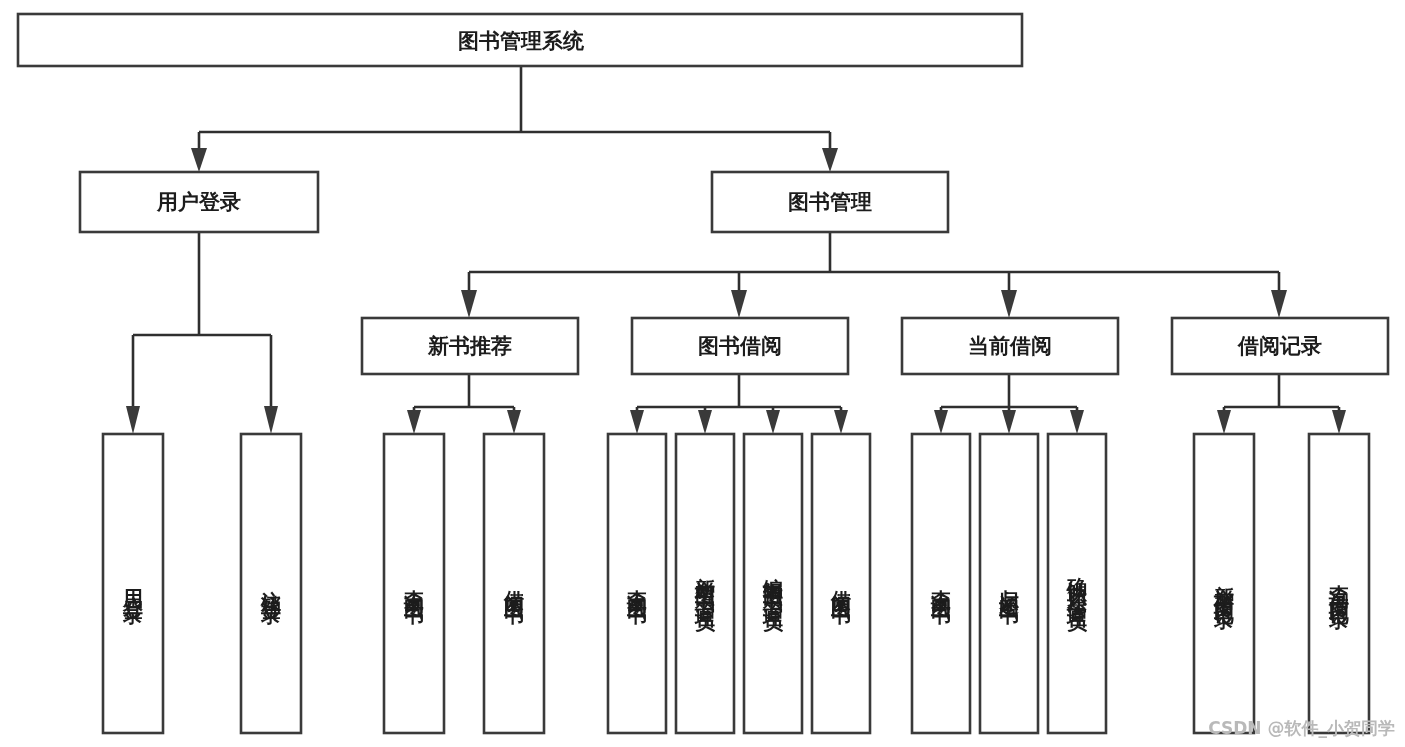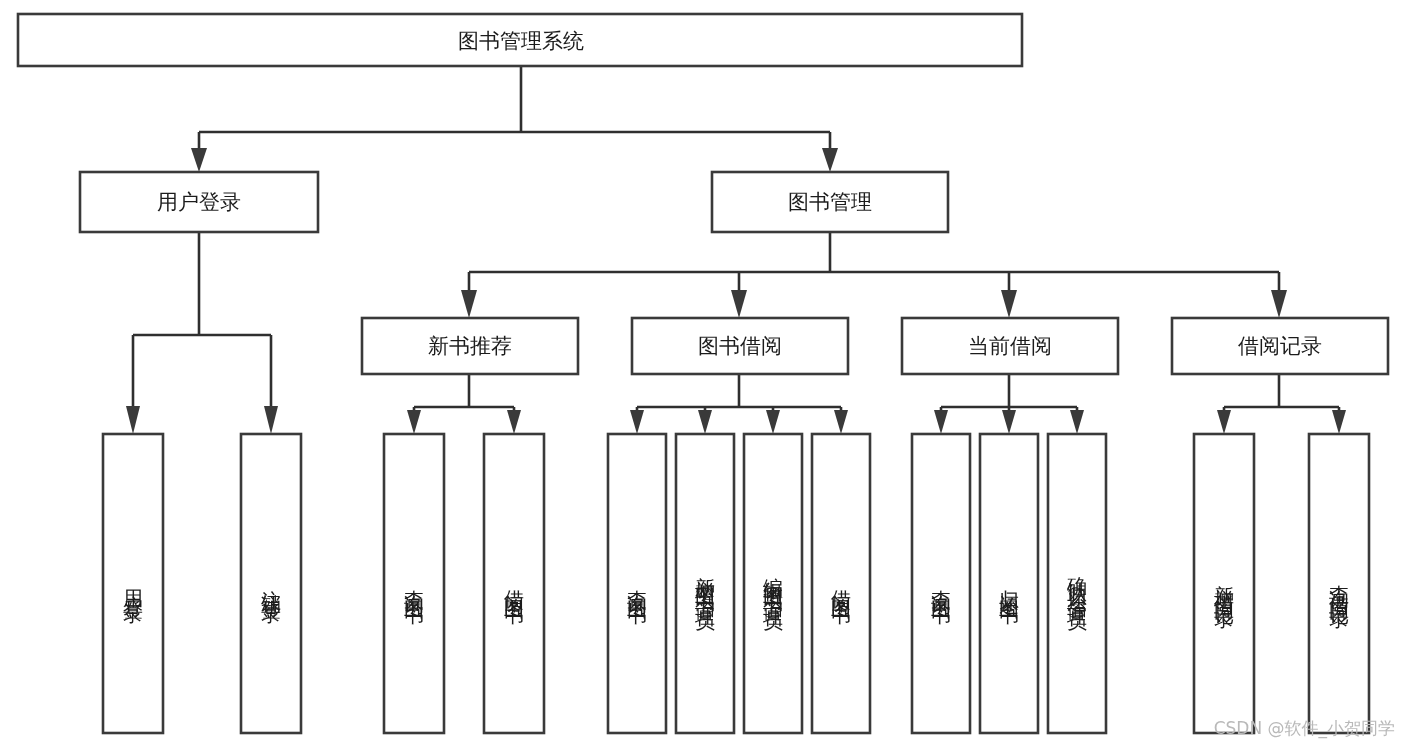--- a/index.html
+++ b/index.html
@@ -10,20 +10,21 @@
   }
   body {
     font-family: "DejaVu Sans", "Liberation Sans", sans-serif;
   }
   #diagram-root {
     position: relative;
     width: 1405px;
     height: 747px;
     background: #ffffff;
     overflow: hidden;
+    font-weight: bold;
   }
   svg.diagram-canvas {
     position: absolute;
     left: 0;
     top: 0;
     width: 1405px;
     height: 747px;
   }
   .node-box {
     fill: #ffffff;

